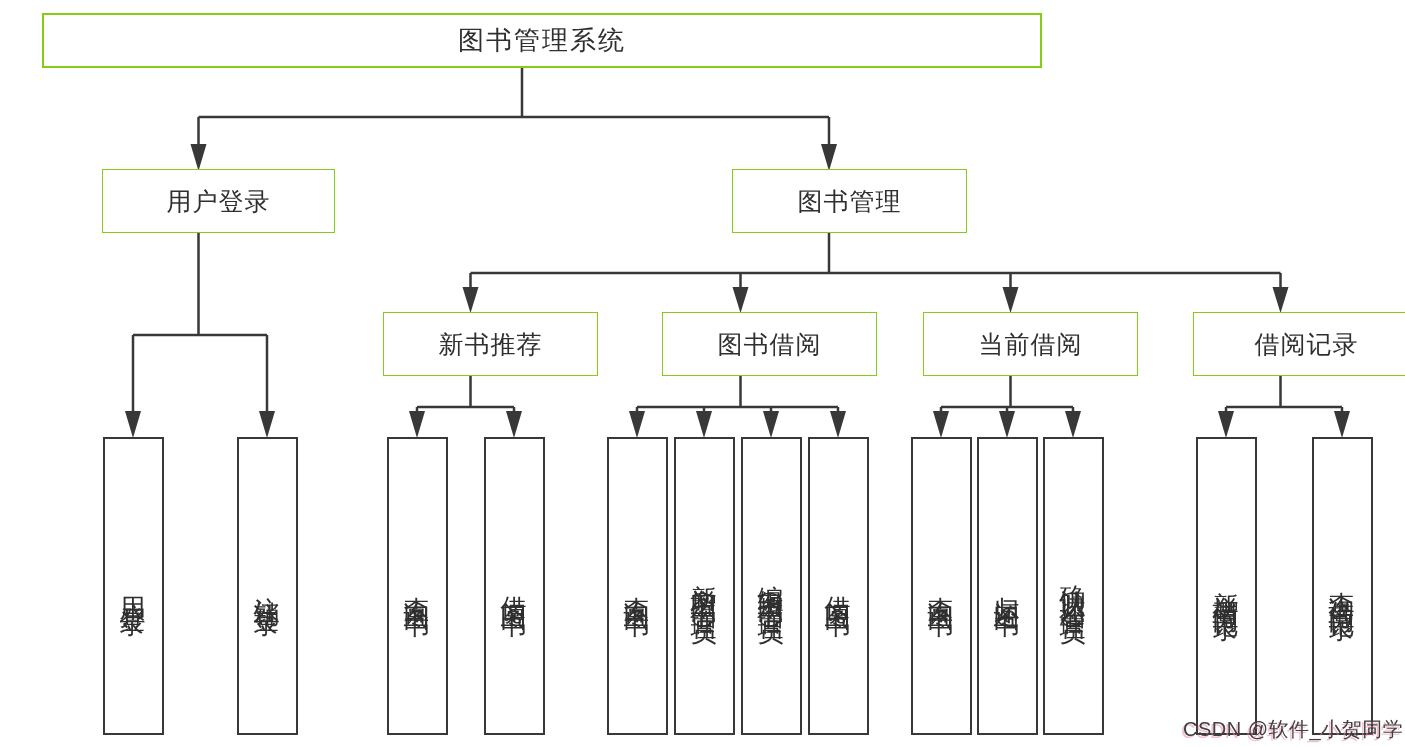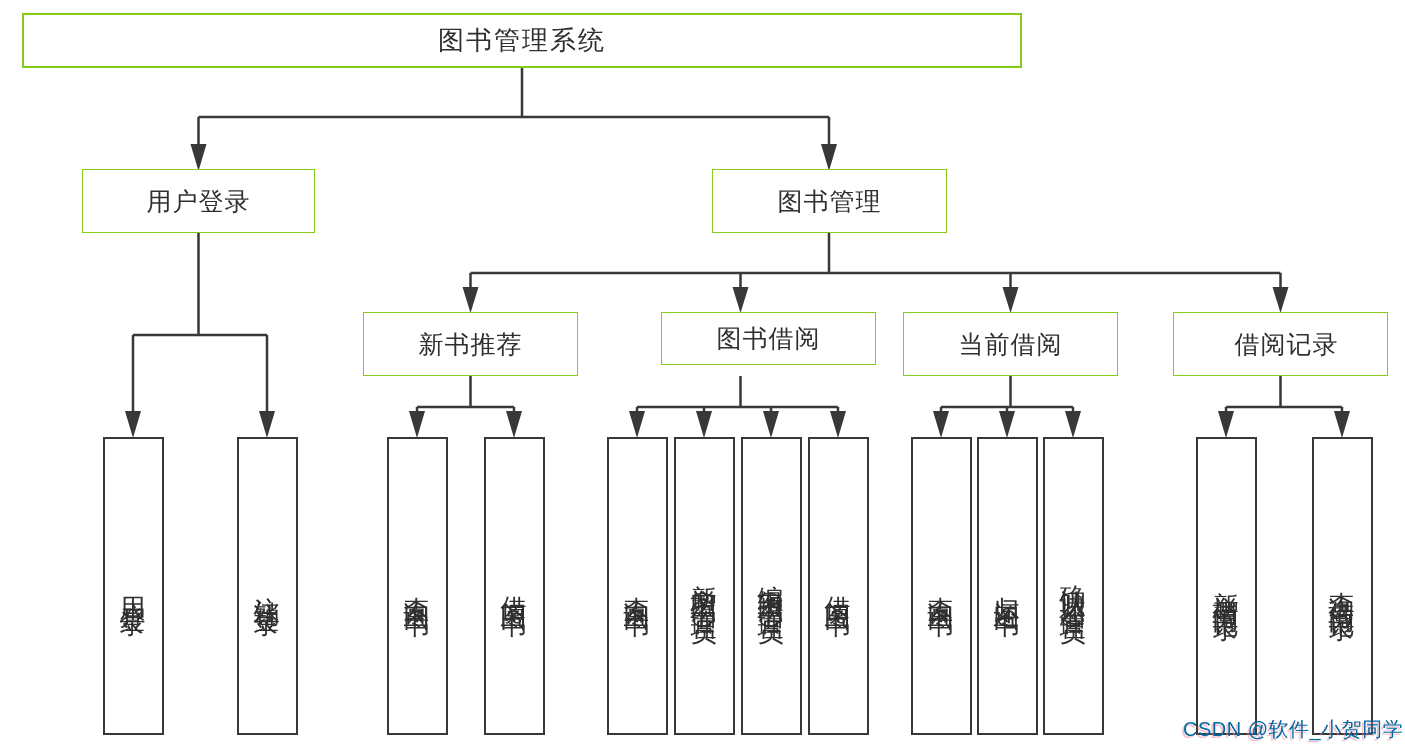--- a/index.html
+++ b/index.html
@@ -13,20 +13,21 @@
   }
   #connectors{position:absolute;left:0;top:0;width:1405px;height:747px;}
   .node{
     position:absolute;
     box-sizing:border-box;
     border:1px solid #84cc16;
     background:#ffffff;
     display:flex;align-items:center;justify-content:center;
     font-size:25px;letter-spacing:1px;color:#2f2f2f;
     white-space:nowrap;
+    margin-left:20px;
   }
   .root{border-width:2.5px;font-size:26px;letter-spacing:2px;}
   .leaf{
     position:absolute;
     box-sizing:border-box;
     border:2.5px solid #383838;
     background:#ffffff;
     display:flex;align-items:center;justify-content:center;
   }
   .leaf span{
@@ -34,21 +35,21 @@
     text-orientation:mixed;
     font-size:26px;
     letter-spacing:5px;
     color:#2f2f2f;
     line-height:1;
   }
   .watermark{
     position:absolute;
     left:1183px;top:716px;
     font-size:20px;
-    color:#0369a1;
+    color:#404040;
     letter-spacing:0.5px;
     text-shadow:-2px 2px 0 rgba(235,140,165,0.55);
     white-space:nowrap;
   }
 </style>
 </head>
 <body>
 
 <div id="canvas">
 
@@ -102,21 +103,21 @@
   <div class="node" style="left:82px;top:169px;width:233px;height:64px;">
     <span>用户登录</span>
   </div>
   <div class="node" style="left:363px;top:312px;width:215px;height:64px;">
     <span>新书推荐</span>
   </div>
 
   <div class="node" style="left:712px;top:169px;width:235px;height:64px;">
     <span>图书管理</span>
   </div>
-  <div class="node" style="left:661px;top:312px;width:215px;height:53px;">
+  <div class="node" style="left:642px;top:312px;width:215px;height:64px;">
     <span>图书借阅</span>
   </div>
   <div class="node" style="left:903px;top:312px;width:215px;height:64px;">
     <span>当前借阅</span>
   </div>
   <div class="node" style="left:1173px;top:312px;width:215px;height:64px;padding-left:12px;">
     <span>借阅记录</span>
   </div>
 
   <div class="leaf" style="left:102.5px;top:437px;width:61px;height:298px;">

